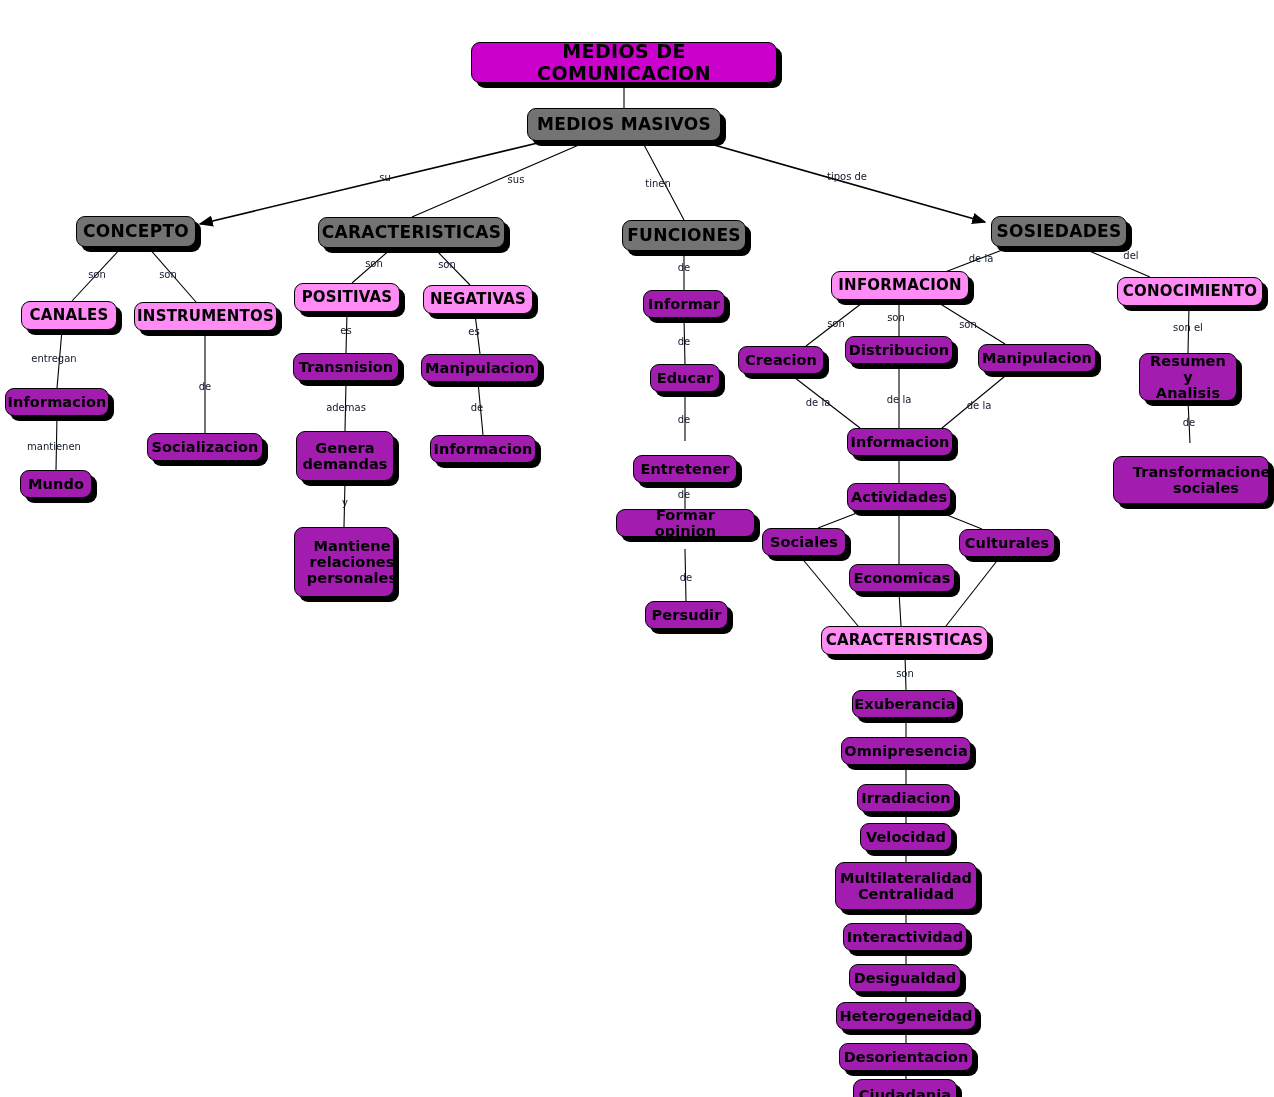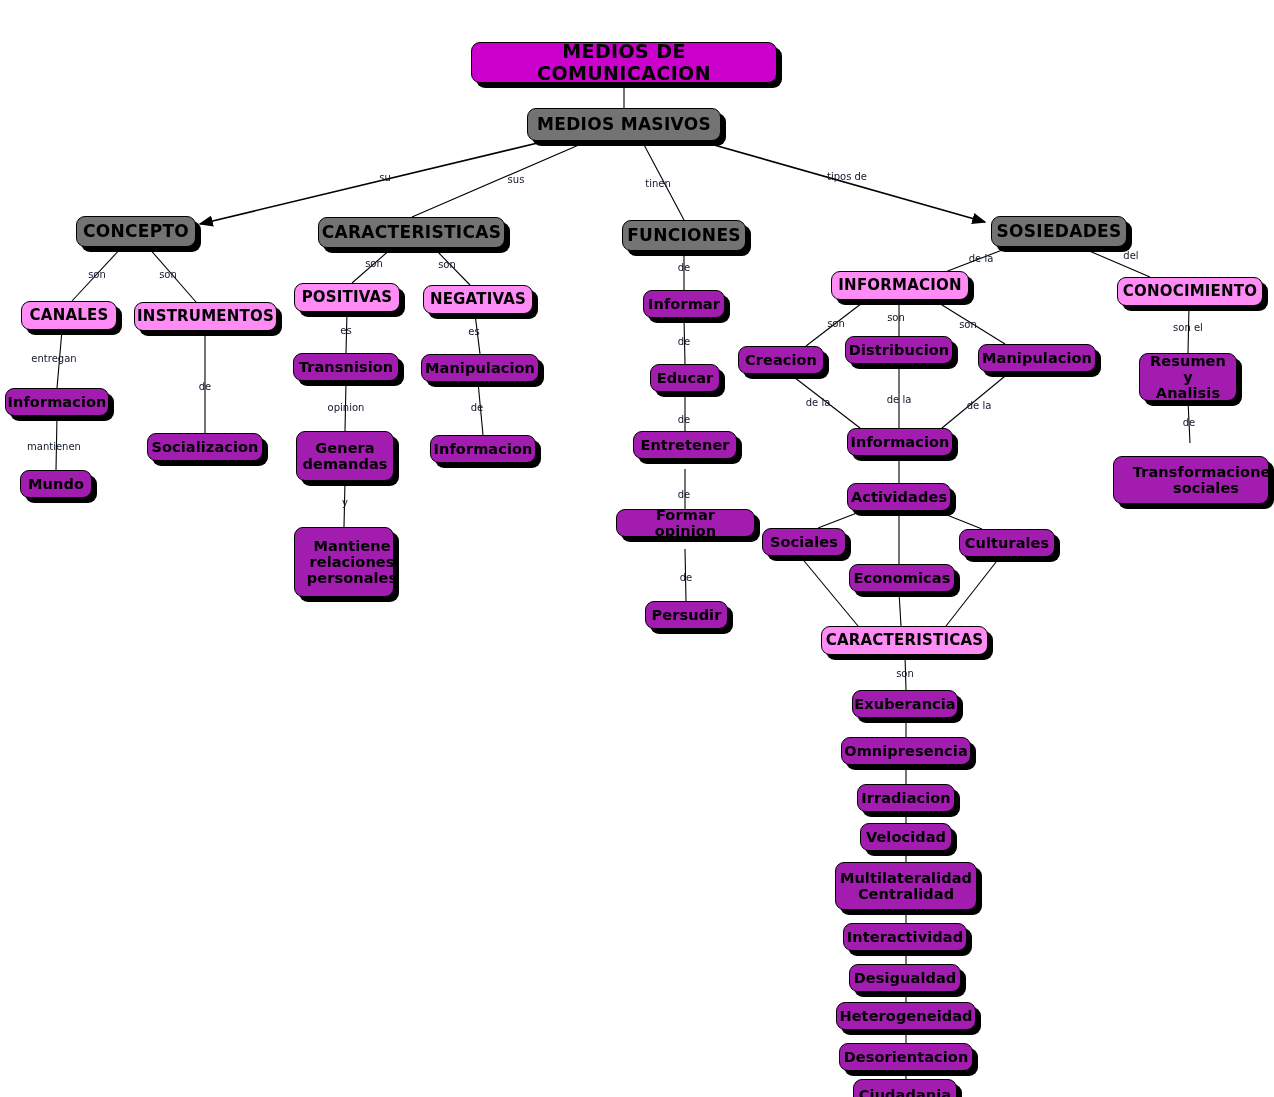--- a/index.html
+++ b/index.html
@@ -153,21 +153,21 @@
       <div class="node tier-leaf" style="left: 421px; top: 318px; width: 118px; height: 28px;">Manipulacion</div>
       <div class="node tier-leaf" style="left: 296px; top: 395px; width: 98px; height: 50px;">Genera
 demandas</div>
       <div class="node tier-leaf" style="left: 430px; top: 399px; width: 106px; height: 28px;">Informacion</div>
       <div class="node tier-leaf" style="left: 294px; top: 491px; width: 100px; height: 70px; padding-left: 24px;">Mantiene
 relaciones
 personales</div>
       <div class="node tier-main" style="left: 622px; top: 184px; width: 124px; height: 31px;">FUNCIONES</div>
       <div class="node tier-leaf" style="left: 643px; top: 254px; width: 82px; height: 28px;">Informar</div>
       <div class="node tier-leaf" style="left: 650px; top: 328px; width: 70px; height: 28px;">Educar</div>
-      <div class="node tier-leaf" style="left: 633px; top: 395px; width: 104px; height: 28px;">Entretener</div>
+      <div class="node tier-leaf" style="left: 633px; top: 419px; width: 104px; height: 28px;">Entretener</div>
       <div class="node tier-leaf" style="left: 616px; top: 473px; width: 139px; height: 28px;">Formar opinion</div>
       <div class="node tier-leaf" style="left: 645px; top: 565px; width: 83px; height: 28px;">Persudir</div>
       <div class="node tier-sub" style="left: 831px; top: 235px; width: 138px; height: 29px;">INFORMACION</div>
       <div class="node tier-leaf" style="left: 738px; top: 310px; width: 86px; height: 28px;">Creacion</div>
       <div class="node tier-leaf" style="left: 845px; top: 300px; width: 108px; height: 28px;">Distribucion</div>
       <div class="node tier-leaf" style="left: 978px; top: 308px; width: 118px; height: 28px;">Manipulacion</div>
       <div class="node tier-leaf" style="left: 847px; top: 392px; width: 106px; height: 28px;">Informacion</div>
       <div class="node tier-leaf" style="left: 847px; top: 447px; width: 104px; height: 28px;">Actividades</div>
       <div class="node tier-leaf" style="left: 762px; top: 492px; width: 84px; height: 28px;">Sociales</div>
       <div class="node tier-leaf" style="left: 849px; top: 528px; width: 106px; height: 28px;">Economicas</div>
@@ -199,21 +199,21 @@
       <div class="edge-label" style="left: 847px; top: 140px;">tipos de</div>
       <div class="edge-label" style="left: 97px; top: 238px;">son</div>
       <div class="edge-label" style="left: 168px; top: 238px;">son</div>
       <div class="edge-label" style="left: 54px; top: 322px;">entregan</div>
       <div class="edge-label" style="left: 54px; top: 410px;">mantienen</div>
       <div class="edge-label" style="left: 205px; top: 350px;">de</div>
       <div class="edge-label" style="left: 374px; top: 227px;">son</div>
       <div class="edge-label" style="left: 447px; top: 228px;">son</div>
       <div class="edge-label" style="left: 346px; top: 294px;">es</div>
       <div class="edge-label" style="left: 474px; top: 295px;">es</div>
-      <div class="edge-label" style="left: 346px; top: 371px;">opinion</div>
+      <div class="edge-label" style="left: 346px; top: 371px;">ademas</div>
       <div class="edge-label" style="left: 477px; top: 371px;">de</div>
       <div class="edge-label" style="left: 345px; top: 466px;">y</div>
       <div class="edge-label" style="left: 684px; top: 231px;">de</div>
       <div class="edge-label" style="left: 684px; top: 305px;">de</div>
       <div class="edge-label" style="left: 684px; top: 383px;">de</div>
       <div class="edge-label" style="left: 684px; top: 458px;">de</div>
       <div class="edge-label" style="left: 686px; top: 541px;">de</div>
       <div class="edge-label" style="left: 981px; top: 222px;">de la</div>
       <div class="edge-label" style="left: 1131px; top: 219px;">del</div>
       <div class="edge-label" style="left: 1188px; top: 291px;">son el</div>

